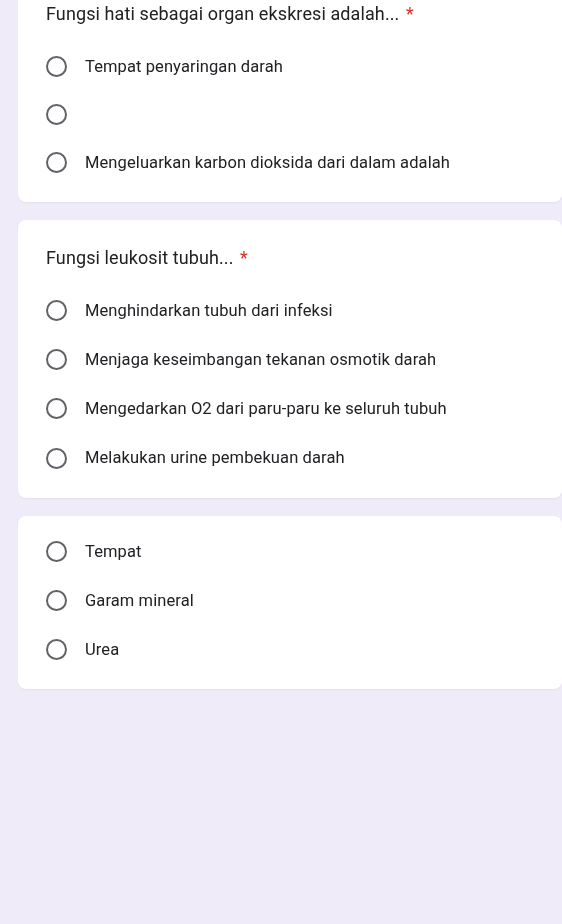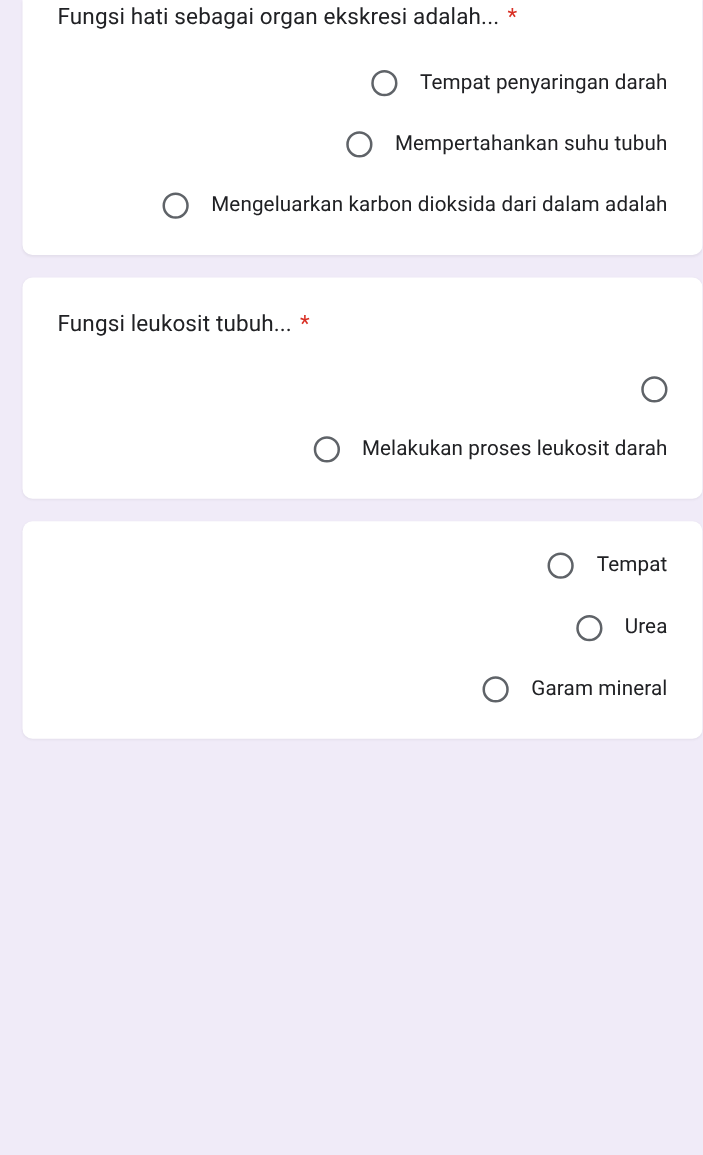--- a/index.html
+++ b/index.html
@@ -45,21 +45,20 @@
     .options {
       display: flex;
       flex-direction: column;
       gap: 26px;
     }
     .option-row {
       display: flex;
       align-items: center;
       gap: 18px;
       cursor: pointer;
-      justify-content: flex-end;
     }
     .radio {
       width: 21px;
       height: 21px;
       border: 2px solid #5f6368;
       border-radius: 50%;
       flex-shrink: 0;
     }
     .option-label {
       font-size: 16.5px;
@@ -78,55 +77,63 @@
       <span>Fungsi hati sebagai organ ekskresi adalah...</span>
       <span class="required-star">*</span>
     </div>
     <div class="options">
       <div class="option-row">
         <div class="radio"></div>
         <span class="option-label">Tempat penyaringan darah</span>
       </div>
       <div class="option-row">
         <div class="radio"></div>
-        <span class="option-label">Mempertahankan suhu tubuh</span>
       </div>
       <div class="option-row">
         <div class="radio"></div>
         <span class="option-label">Mengeluarkan karbon dioksida dari dalam adalah</span>
       </div>
     </div>
   </div>
 
   <div class="question-card">
     <div class="question-title">
       <span>Fungsi leukosit tubuh...</span>
       <span class="required-star">*</span>
     </div>
     <div class="options">
       <div class="option-row">
         <div class="radio"></div>
+        <span class="option-label">Menghindarkan tubuh dari infeksi</span>
       </div>
       <div class="option-row">
         <div class="radio"></div>
-        <span class="option-label">Melakukan proses leukosit darah</span>
+        <span class="option-label">Menjaga keseimbangan tekanan osmotik darah</span>
+      </div>
+      <div class="option-row">
+        <div class="radio"></div>
+        <span class="option-label">Mengedarkan O2 dari paru-paru ke seluruh tubuh</span>
+      </div>
+      <div class="option-row">
+        <div class="radio"></div>
+        <span class="option-label">Melakukan urine pembekuan darah</span>
       </div>
     </div>
   </div>
 
   <div class="question-card">
     <div class="options">
       <div class="option-row">
         <div class="radio"></div>
         <span class="option-label">Tempat</span>
       </div>
       <div class="option-row">
         <div class="radio"></div>
-        <span class="option-label">Urea</span>
+        <span class="option-label">Garam mineral</span>
       </div>
       <div class="option-row">
         <div class="radio"></div>
-        <span class="option-label">Garam mineral</span>
+        <span class="option-label">Urea</span>
       </div>
     </div>
   </div>
 
 </div>
 
 </body></html>

